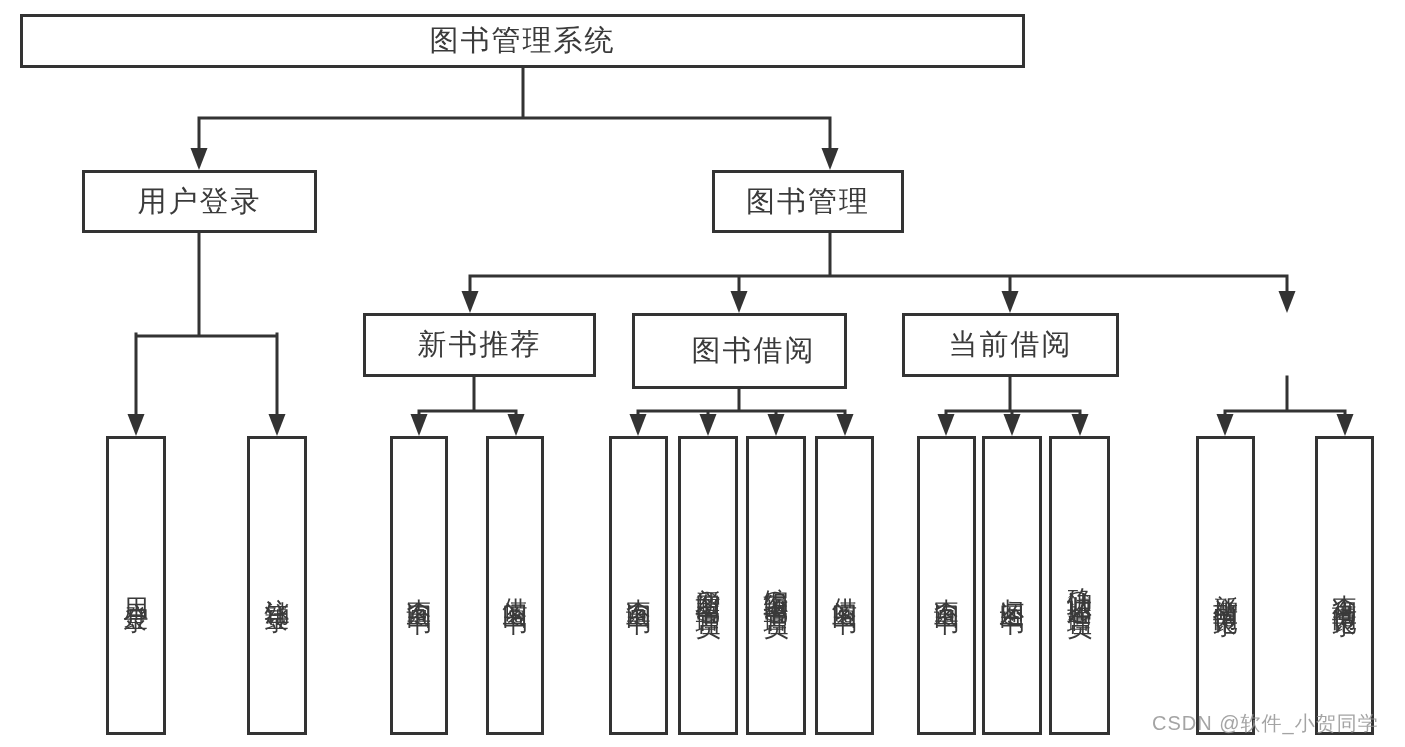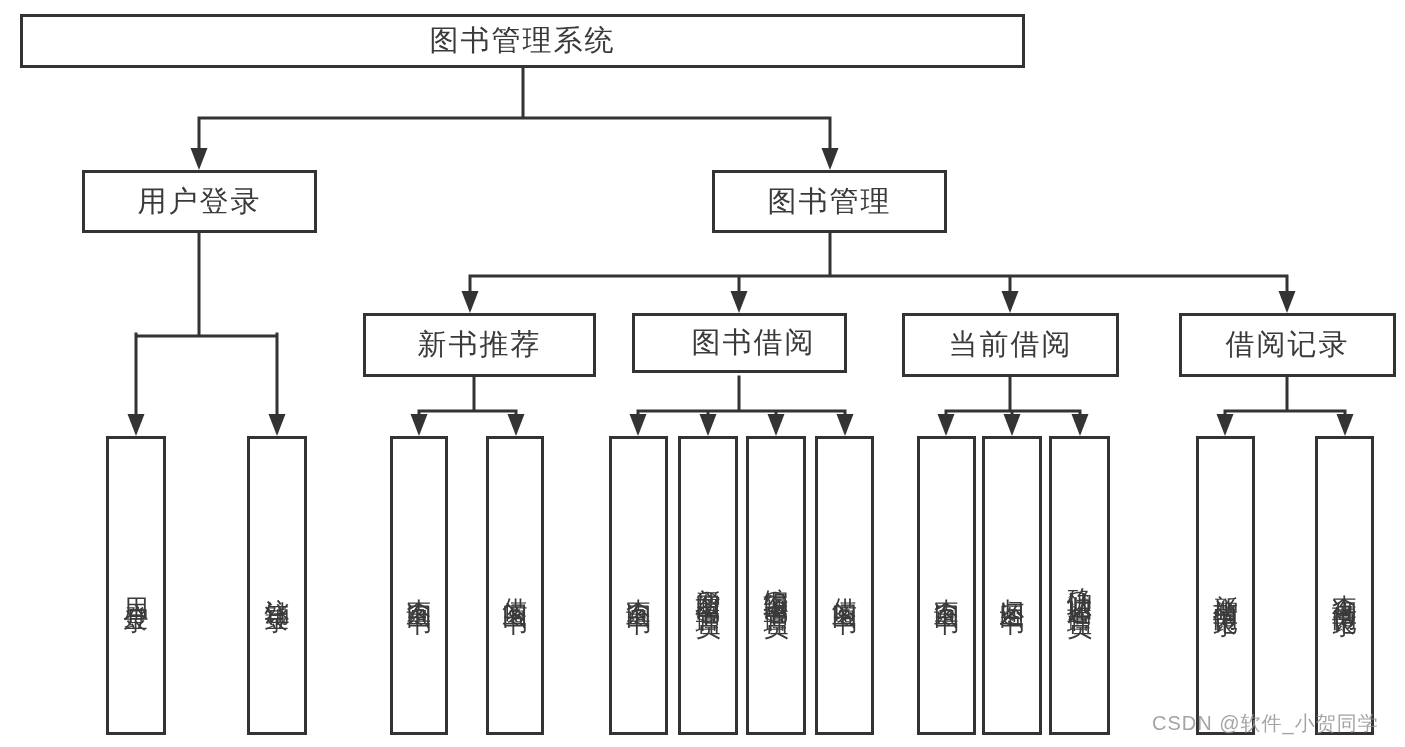--- a/index.html
+++ b/index.html
@@ -101,26 +101,25 @@
     <use href="#arr" transform="translate(946,436)"></use>
     <use href="#arr" transform="translate(1012,436)"></use>
     <use href="#arr" transform="translate(1080,436)"></use>
     <use href="#arr" transform="translate(1225,436)"></use>
     <use href="#arr" transform="translate(1345,436)"></use>
   </svg>
 
   <div class="node hnode" style="left:20px;top:14px;width:1005px;height:54px;">图书管理系统</div>
 
   <div class="node hnode" style="left:82px;top:170px;width:235px;height:63px;">用户登录</div>
-  <div class="node hnode" style="left:712px;top:170px;width:235px;height:63px;">图书管理</div>
+  <div class="node hnode" style="left:712px;top:170px;width:192px;height:63px;">图书管理</div>
 
   <div class="node hnode" style="left:363px;top:313px;width:233px;height:64px;">新书推荐</div>
-  <div class="node hnode" style="left:632px;top:313px;width:215px;height:60px;padding-left:28px;">图书借阅</div>
+  <div class="node hnode" style="left:632px;top:313px;width:215px;height:76px;padding-left:28px;">图书借阅</div>
   <div class="node hnode" style="left:902px;top:313px;width:217px;height:64px;">当前借阅</div>
-  <div class="node hnode" style="left:1179px;top:313px;width:217px;height:64px;">借阅记录</div>
 
   <div class="node vnode" style="left:106px;top:436px;width:60px;height:299px;">
     <span class="vtext">用户登录</span>
   </div>
   <div class="node vnode" style="left:247px;top:436px;width:60px;height:299px;">
     <span class="vtext">注销登录</span>
   </div>
 
   <div class="node vnode" style="left:390px;top:436px;width:58px;height:299px;">
     <span class="vtext">查询图书</span>

